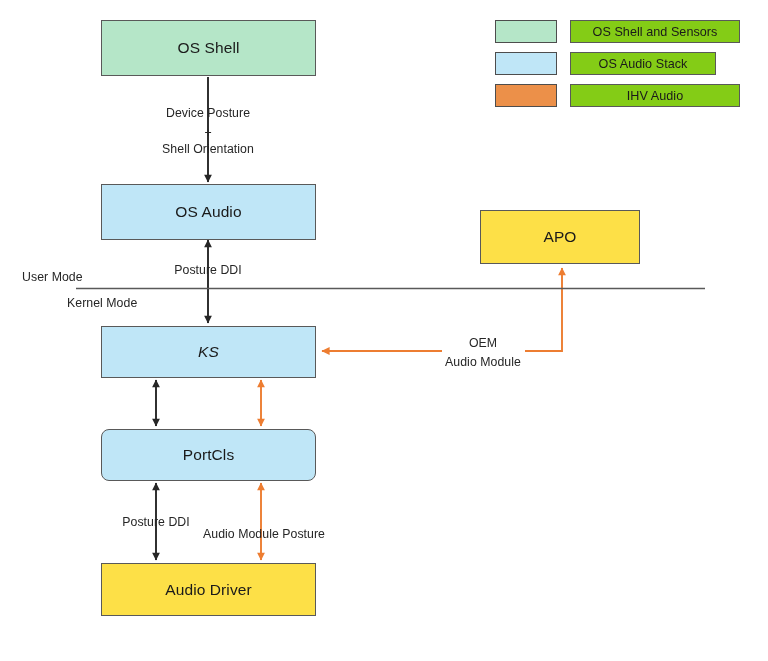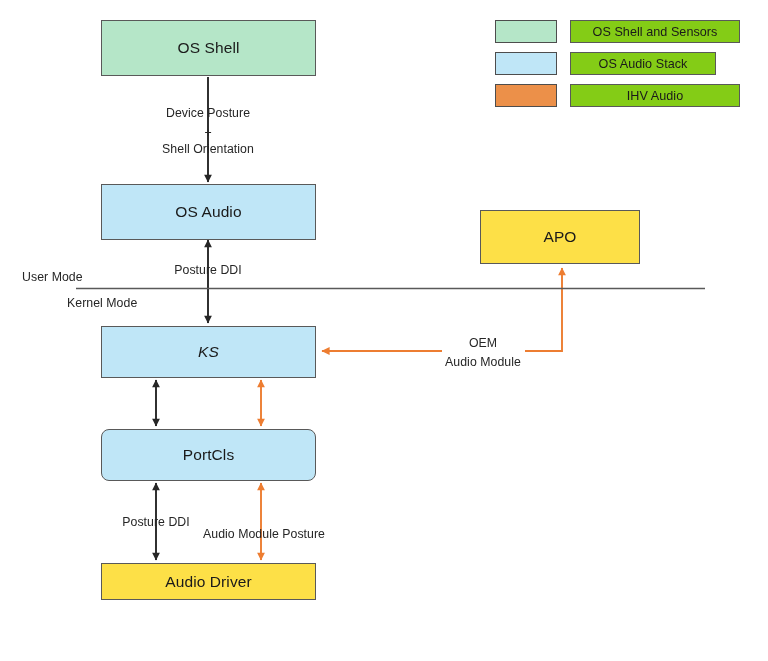--- a/index.html
+++ b/index.html
@@ -138,21 +138,21 @@
   </div>
 
   <div class="node blue" style="left:101px; top:326px; width:215px; height:52px;font-style:italic;">
     <span class="node-label">KS</span>
   </div>
 
   <div class="node blue" style="left:101px; top:429px; width:215px; height:52px;border-radius:8px;">
     <span class="node-label">PortCls</span>
   </div>
 
-  <div class="node orange" style="left:101px; top:563px; width:215px; height:37px;">
+  <div class="node orange" style="left:101px; top:563px; width:215px; height:53px;">
     <span class="node-label">Audio Driver</span>
   </div>
 
   <div class="edge-label" style="left:108px; top:104px; width:200px;">Device Posture</div>
   <div class="edge-label" style="left:108px; top:124px; width:200px;">+</div>
   <div class="edge-label" style="left:108px; top:140px; width:200px;">Shell Orientation</div>
 
   <div class="edge-label" style="left:108px; top:261px; width:200px;">Posture DDI</div>
 
   <div class="edge-label" style="left:423px; top:334px; width:120px;">OEM</div>

